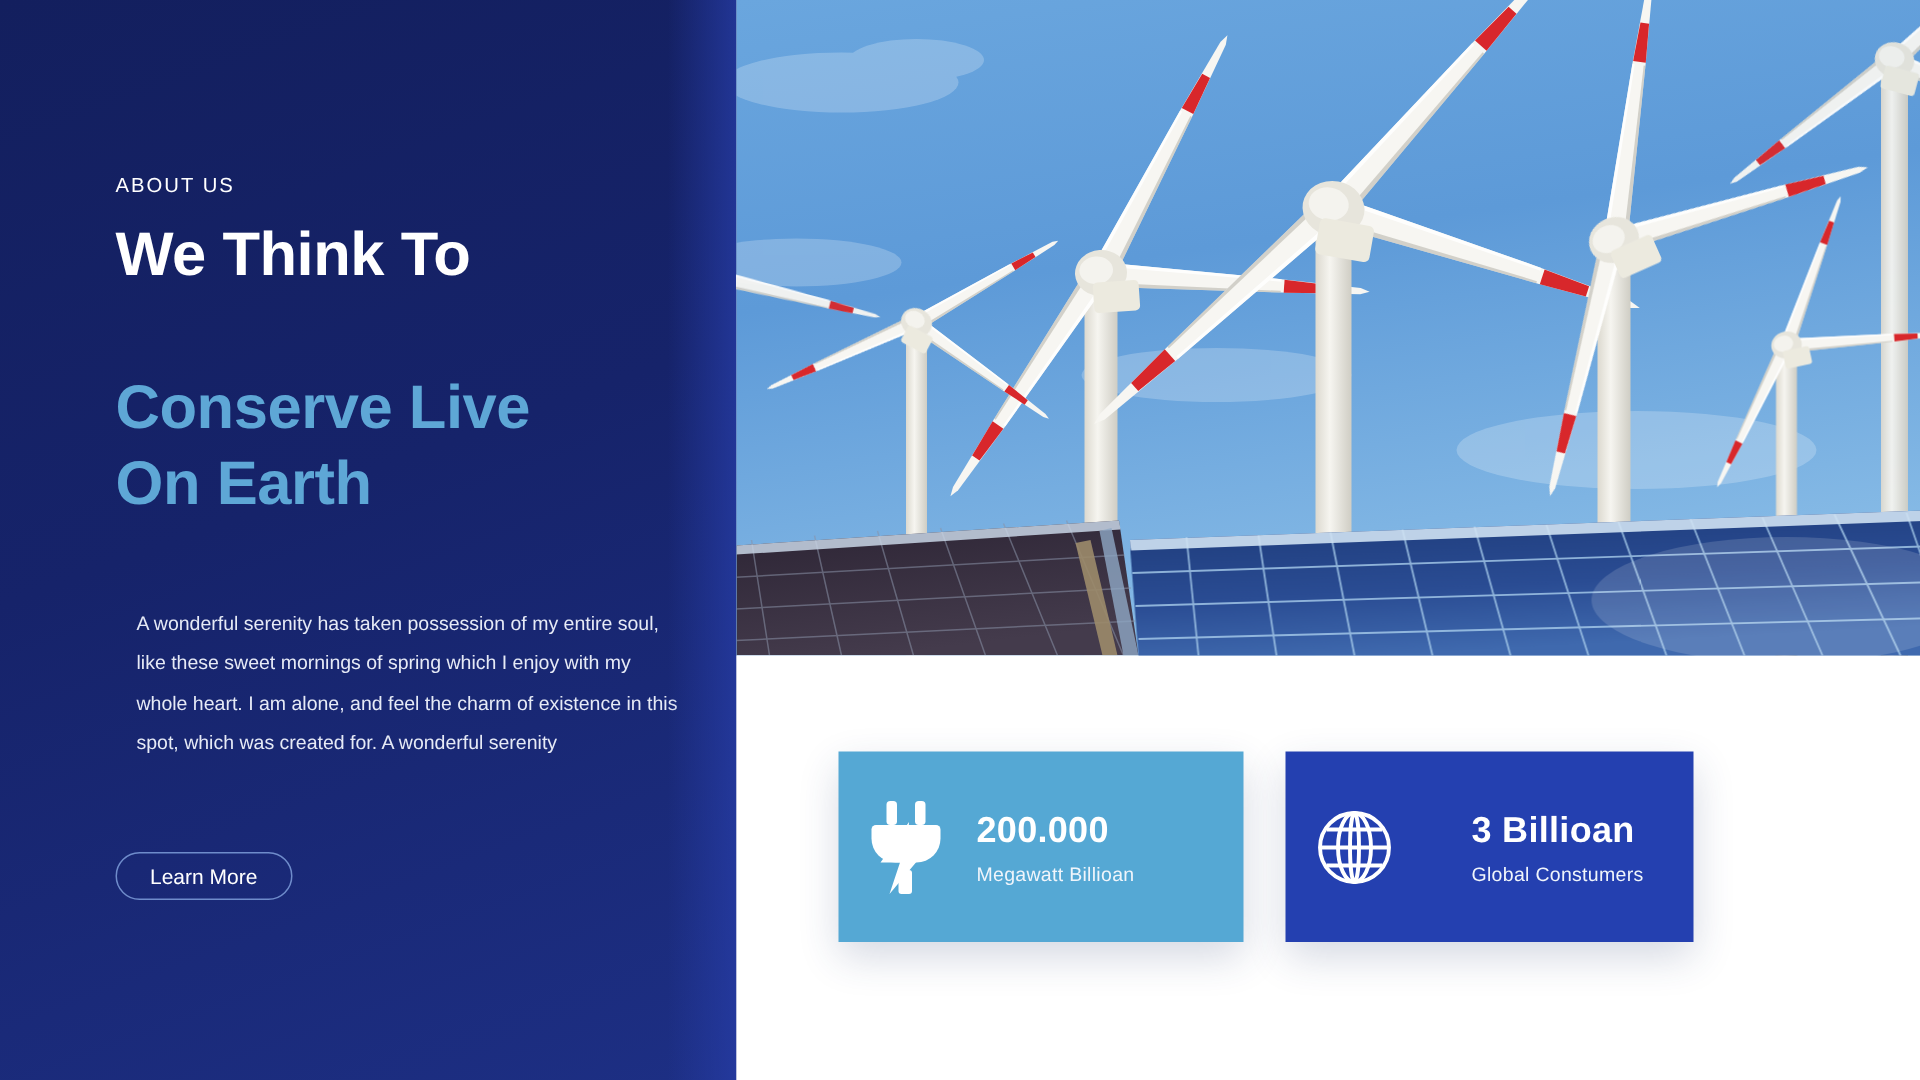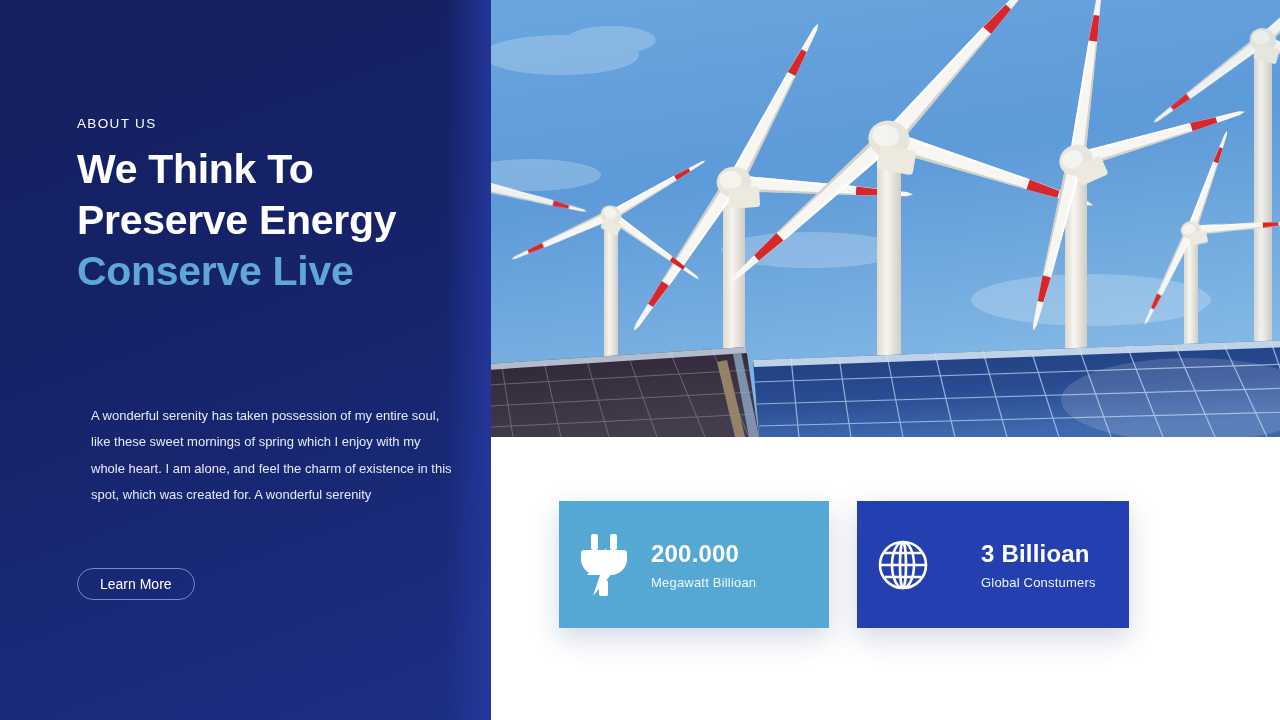--- a/index.html
+++ b/index.html
@@ -80,22 +80,23 @@
 
 <div class="page">
 
   <section class="left-panel">
     <div class="left-inner">
 
       <div class="eyebrow">ABOUT US</div>
 
       <h1 class="headline">
         <span>We Think To</span><br>
-        <span>Preserve Energy</span><br>
+        <br>
         <span class="accent">Conserve Live</span><br>
+        <span class="accent">On Earth</span>
       </h1>
 
       <p class="body-copy">A wonderful serenity has taken possession of my entire soul, like these sweet mornings of spring which I enjoy with my whole heart. I am alone, and feel the charm of existence in this spot, which was created for. A wonderful serenity</p>
 
       <button class="cta">Learn More</button>
     </div>
   </section>
 
   <figure class="photo">
     <svg viewBox="0 0 789 437" preserveAspectRatio="xMidYMid slice" aria-hidden="true">

